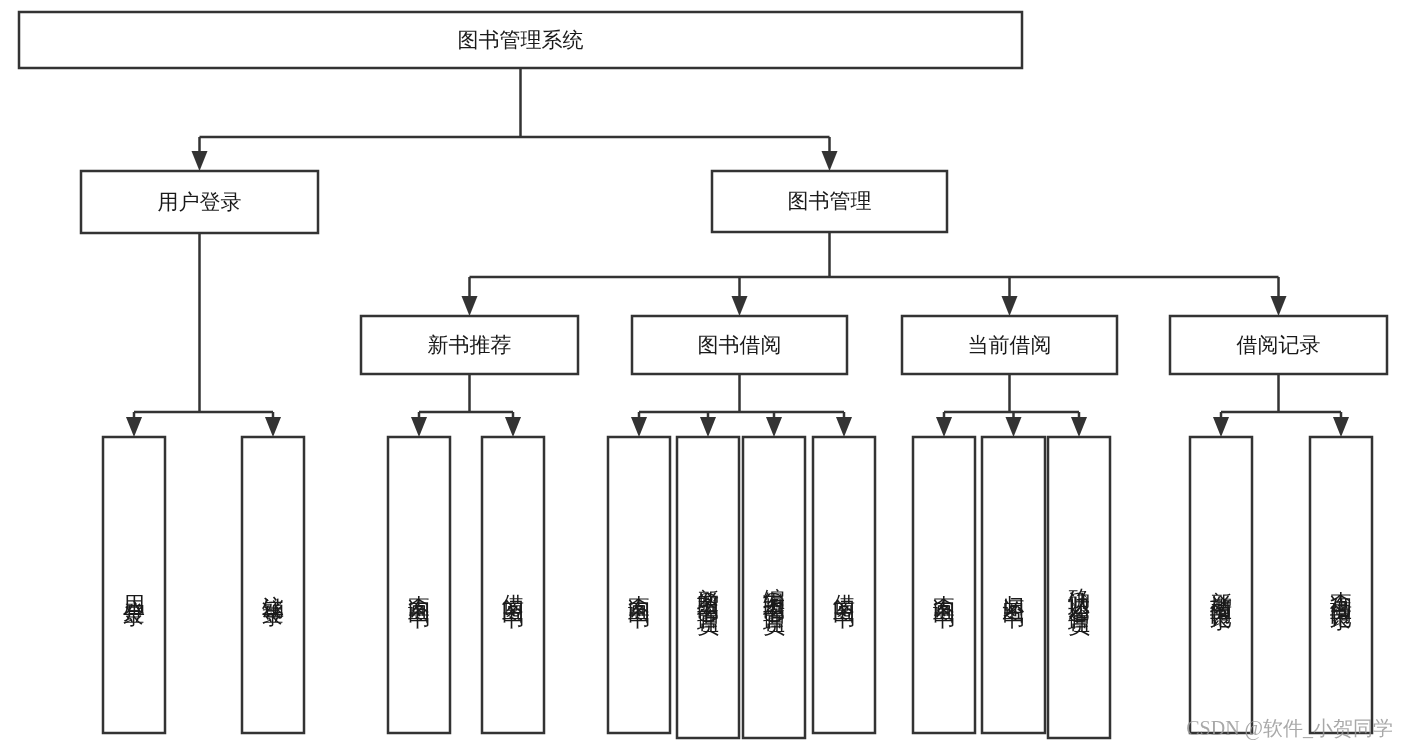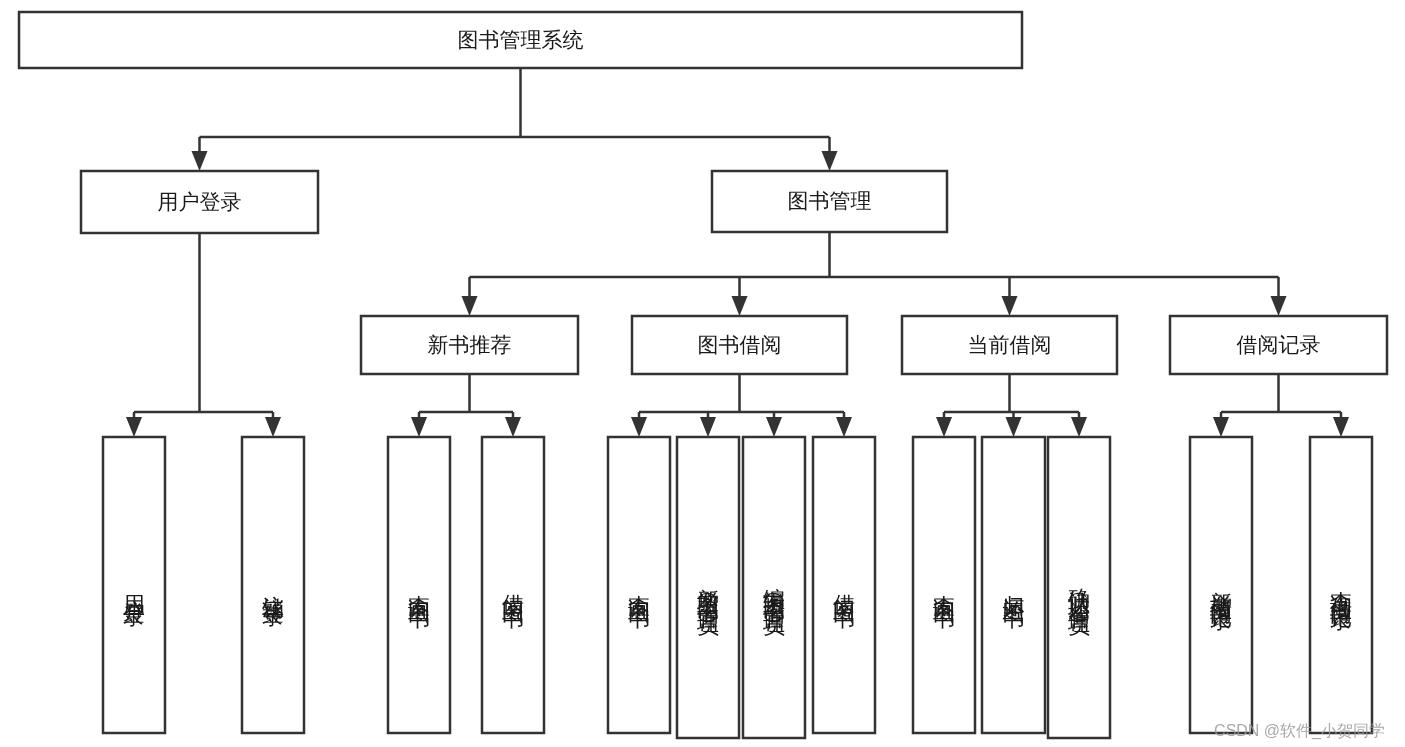--- a/index.html
+++ b/index.html
@@ -48,24 +48,24 @@
     font-family: "Liberation Sans", "DejaVu Sans", sans-serif;
     font-size: 22px;
     line-height: 1.0;
     color: #1a1a1a;
     letter-spacing: 4px;
     white-space: nowrap;
     pointer-events: none;
   }
   .watermark {
     position: absolute;
-    right: 20px;
+    right: 12px;
     bottom: 5px;
-    font-family: Liberation Sans, sans-serif;
-    font-size: 16px;
+    font-family: Liberation Serif, serif;
+    font-size: 20px;
     color: #9a9a9a;
     opacity: 0.85;
     white-space: nowrap;
   }
 </style>
 </head>
 <body>
 
 <div id="page">
 

